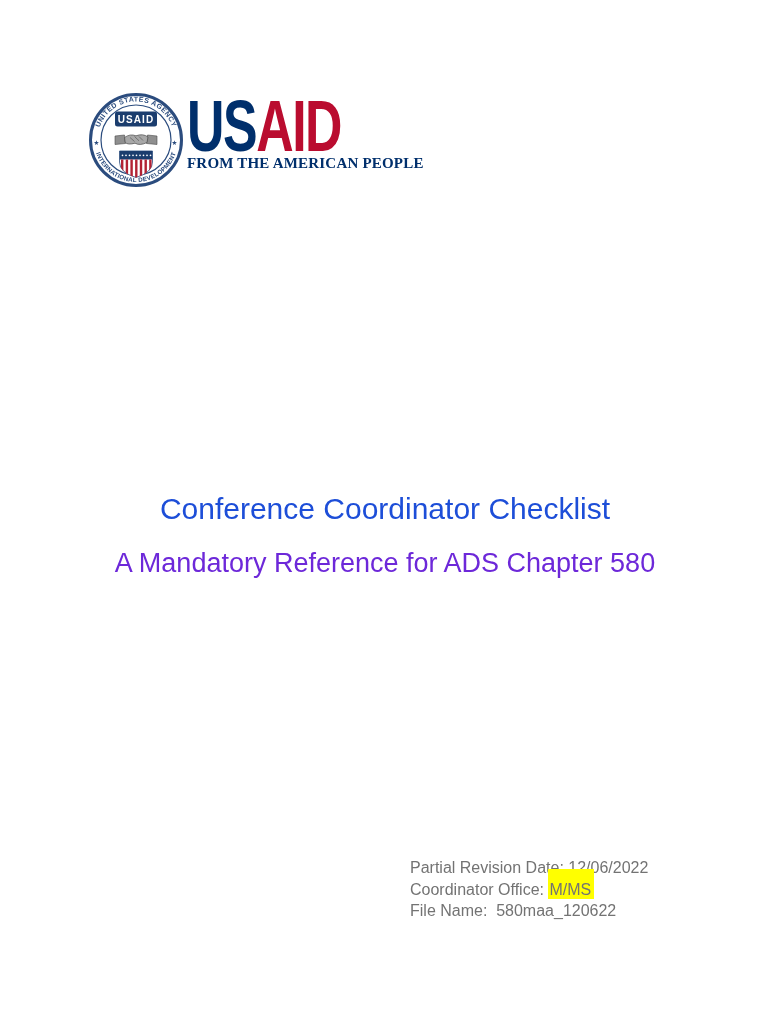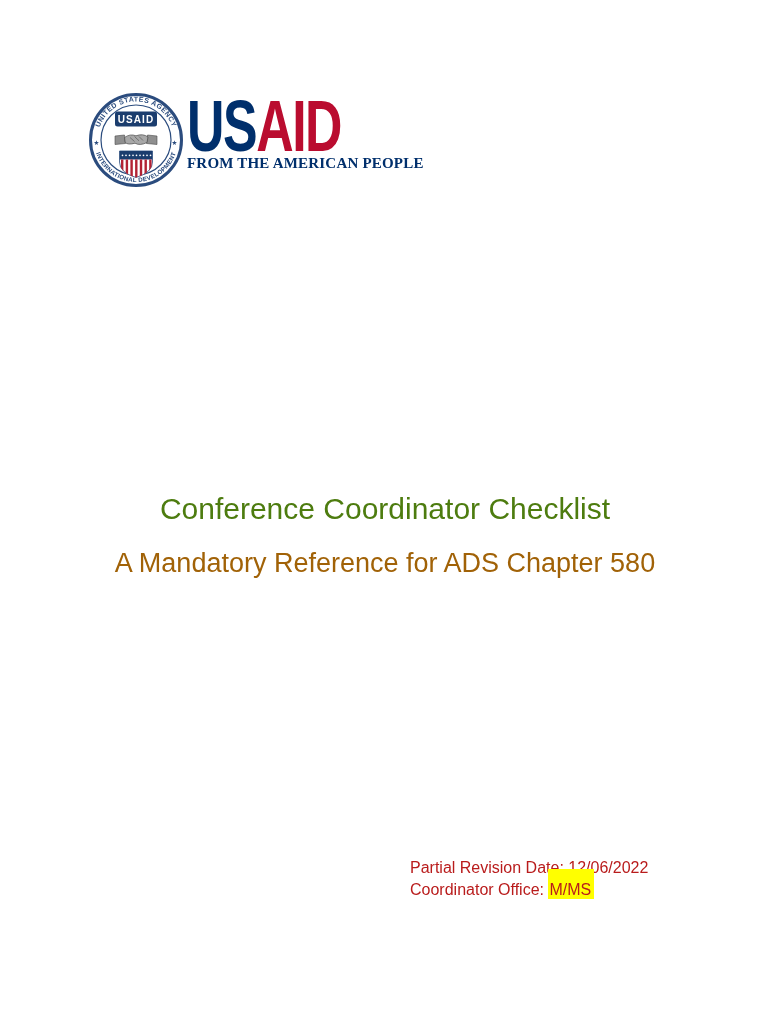--- a/index.html
+++ b/index.html
@@ -55,43 +55,43 @@
 
   
   .doc-title {
     position: absolute;
     top: 492px;
     left: 0;
     width: 770px;
     text-align: center;
     font-size: 30px;
     font-weight: 400;
-    color: #4d7c0f;
+    color: #1d4ed8;
     margin: 0;
   }
   .doc-subtitle {
     position: absolute;
     top: 548px;
     left: 0;
     width: 770px;
     text-align: center;
     font-size: 27px;
     font-weight: 400;
-    color: #a16207;
+    color: #6d28d9;
     margin: 0;
   }
 
   
   .meta {
     position: absolute;
     left: 410px;
     top: 857px;
     font-size: 16px;
     line-height: 21.5px;
-    color: #b91c1c;
+    color: #737373;
   }
   .meta-line { white-space: nowrap; }
   .meta-value { margin-left: 0.28em; }
   .meta-value.wide-gap { margin-left: 0.55em; }
   .highlight {
     background: #FFFF00;
     padding: 12px 3px 1px 1px;
     margin-left: 0.28em;
   }
 </style>
@@ -165,15 +165,16 @@
       <div class="tagline">FROM THE AMERICAN PEOPLE</div>
     </div>
   </div>
 
   <h1 class="doc-title">Conference Coordinator Checklist</h1>
   <h2 class="doc-subtitle">A Mandatory Reference for ADS Chapter 580</h2>
 
   <div class="meta">
     <div class="meta-line"><span>Partial Revision Date:</span><span class="meta-value">12/06/2022</span></div>
     <div class="meta-line"><span>Coordinator Office:</span><span class="highlight">M/MS</span></div>
+    <div class="meta-line"><span>File Name:</span><span class="meta-value wide-gap">580maa_120622</span></div>
   </div>
 
 </div>
 
 </body></html>

